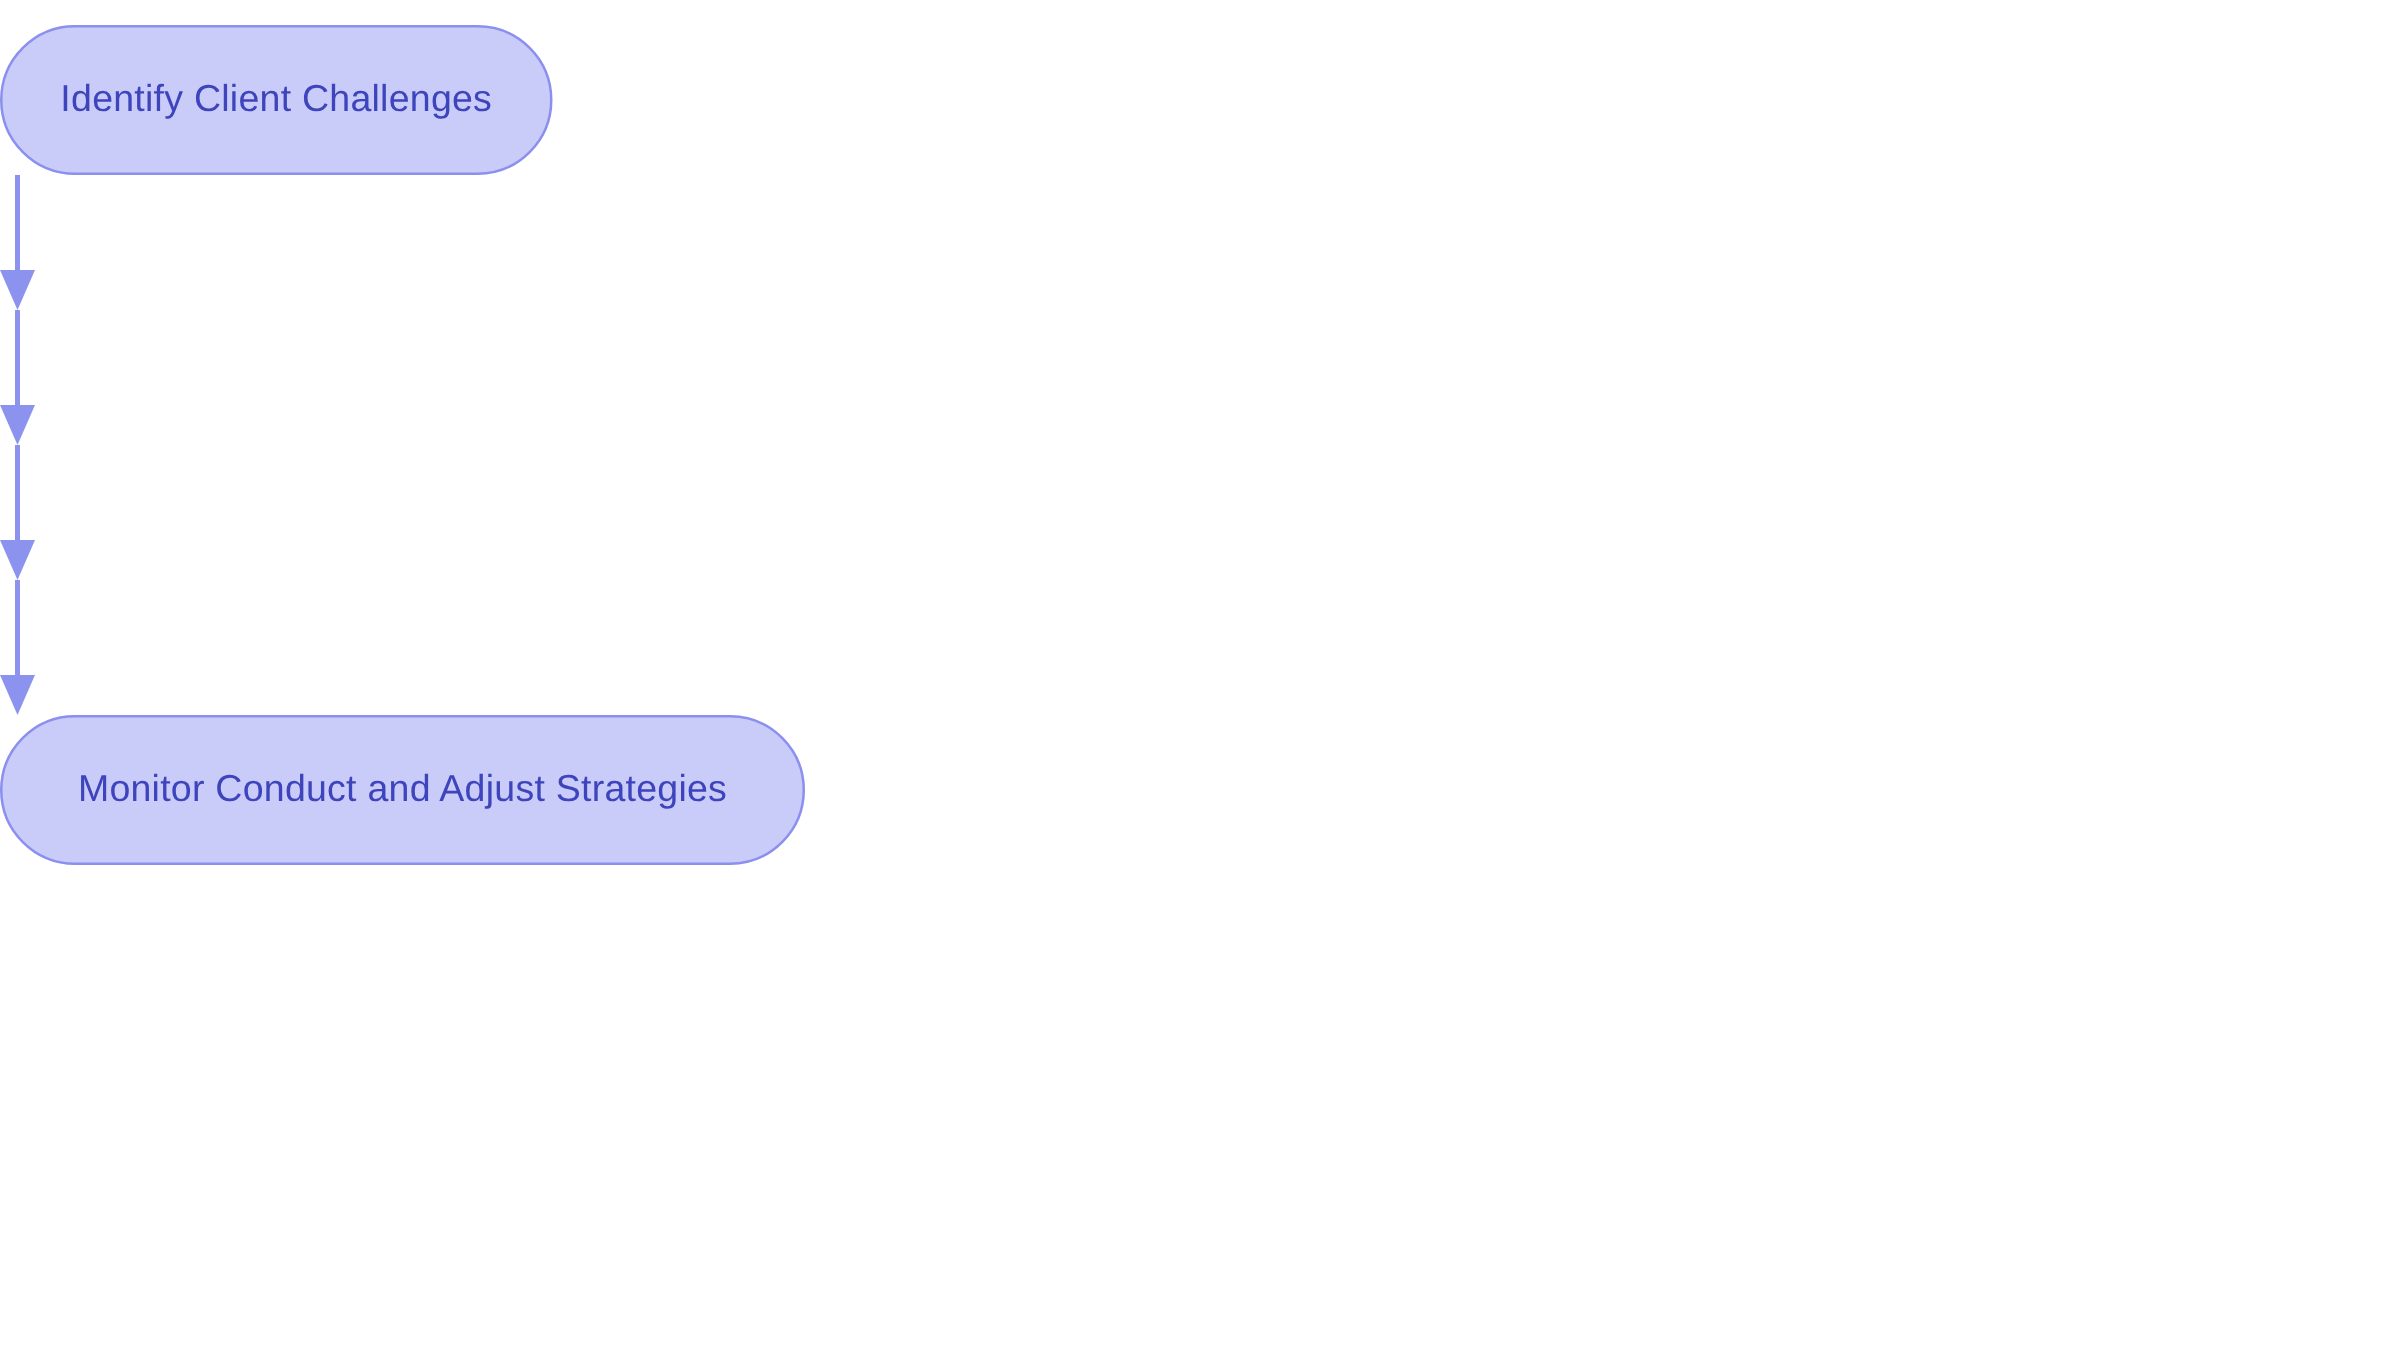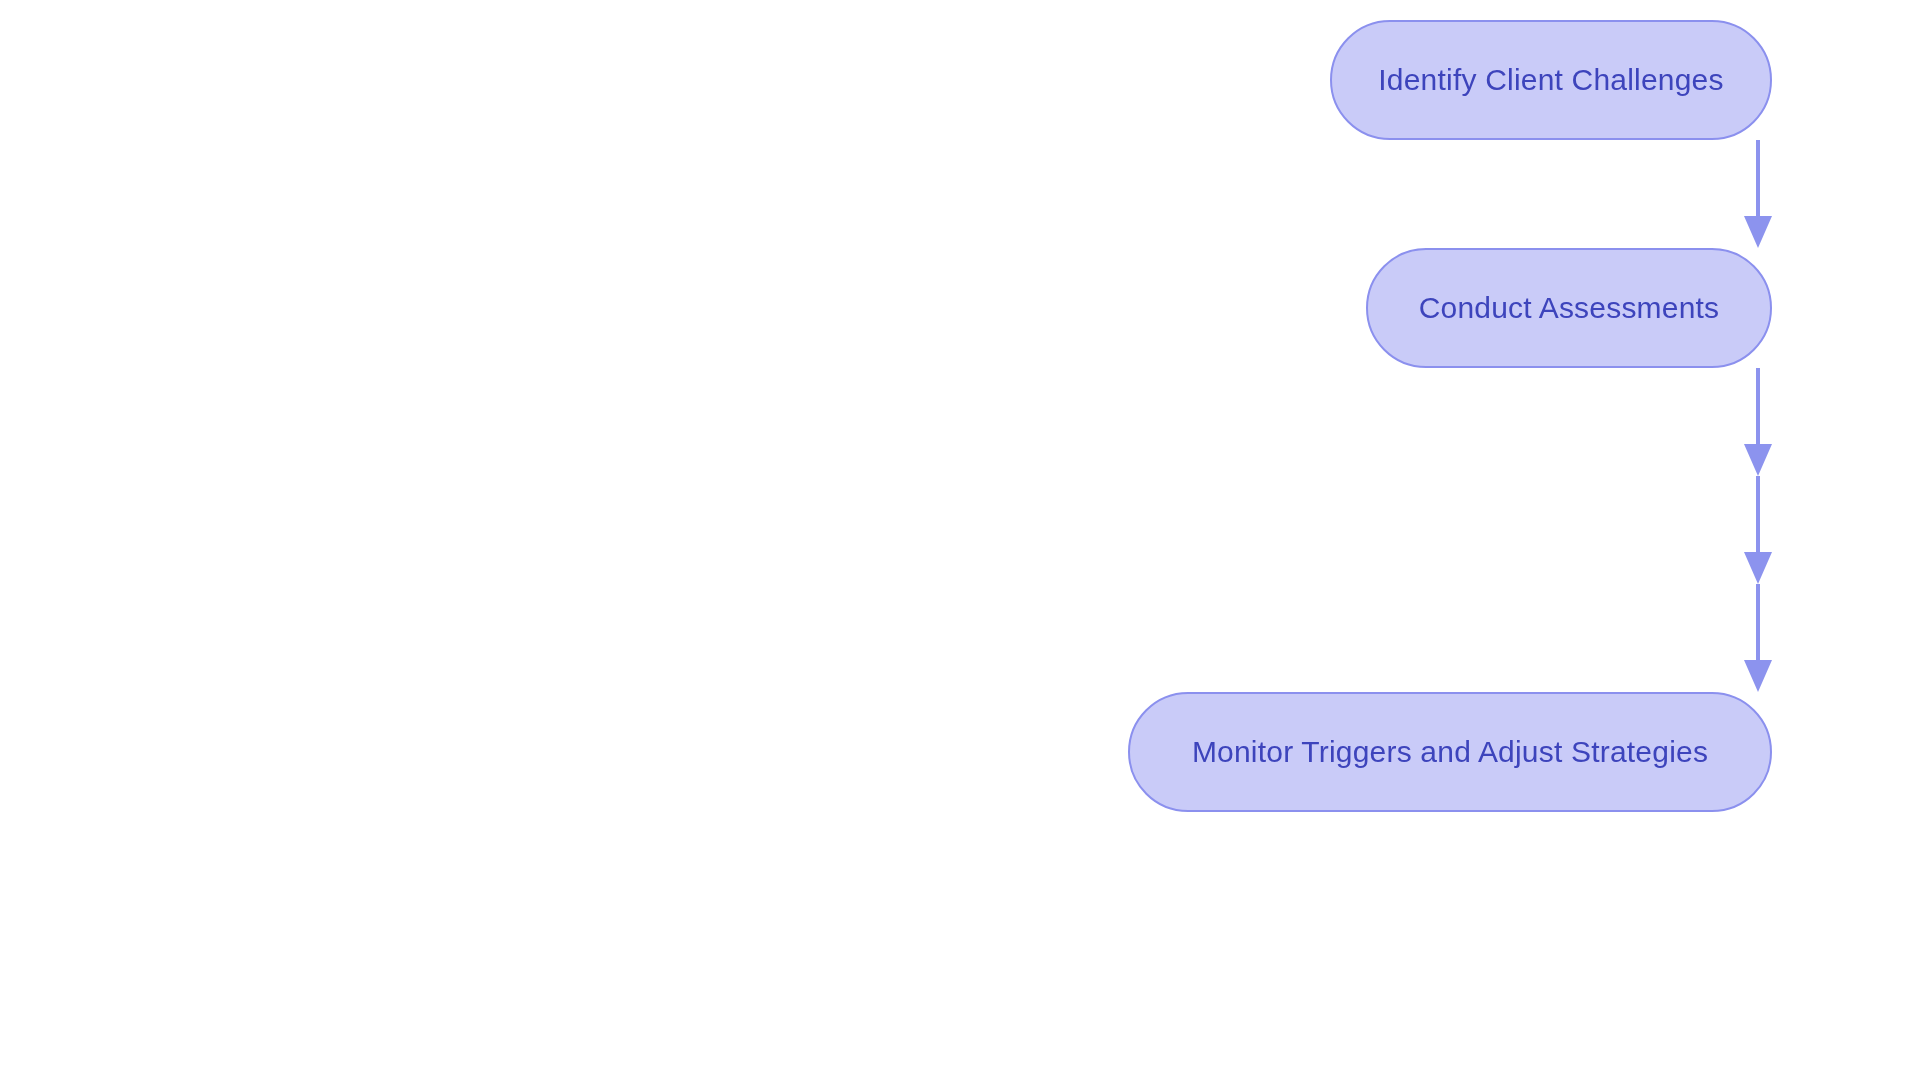--- a/index.html
+++ b/index.html
@@ -21,21 +21,21 @@
     background:var(--bg);
     overflow:hidden;
   }
   .flow{
     position:absolute;
     top:20px;
     left:0;
     width:1772px;
     display:flex;
     flex-direction:column;
-    align-items:flex-end;
+    align-items:flex-start;
   }
   .flow-node{
     box-sizing:border-box;
     height:120px;
     border-radius:60px;
     background:var(--node-fill);
     border:2px solid var(--node-border);
     display:flex;
     align-items:center;
     justify-content:center;
@@ -71,32 +71,29 @@
 
 <div class="canvas">
   <div class="flow" id="flow">
       <div class="flow-node" style="width: 442px;">
         <span class="node-label">Identify Client Challenges</span>
       </div>
       <div class="flow-arrow">
         <div class="arrow-line"></div>
         <div class="arrow-head"></div>
       </div>
-      <div class="flow-node" style="width: 406px;">
-        <span class="node-label">Conduct Assessments</span>
-      </div>
       <div class="flow-arrow">
         <div class="arrow-line"></div>
         <div class="arrow-head"></div>
       </div>
       <div class="flow-arrow">
         <div class="arrow-line"></div>
         <div class="arrow-head"></div>
       </div>
       <div class="flow-arrow">
         <div class="arrow-line"></div>
         <div class="arrow-head"></div>
       </div>
       <div class="flow-node" style="width: 644px;">
-        <span class="node-label">Monitor Triggers and Adjust Strategies</span>
+        <span class="node-label">Monitor Conduct and Adjust Strategies</span>
       </div>
     </div>
 </div>
 
 </body></html>

